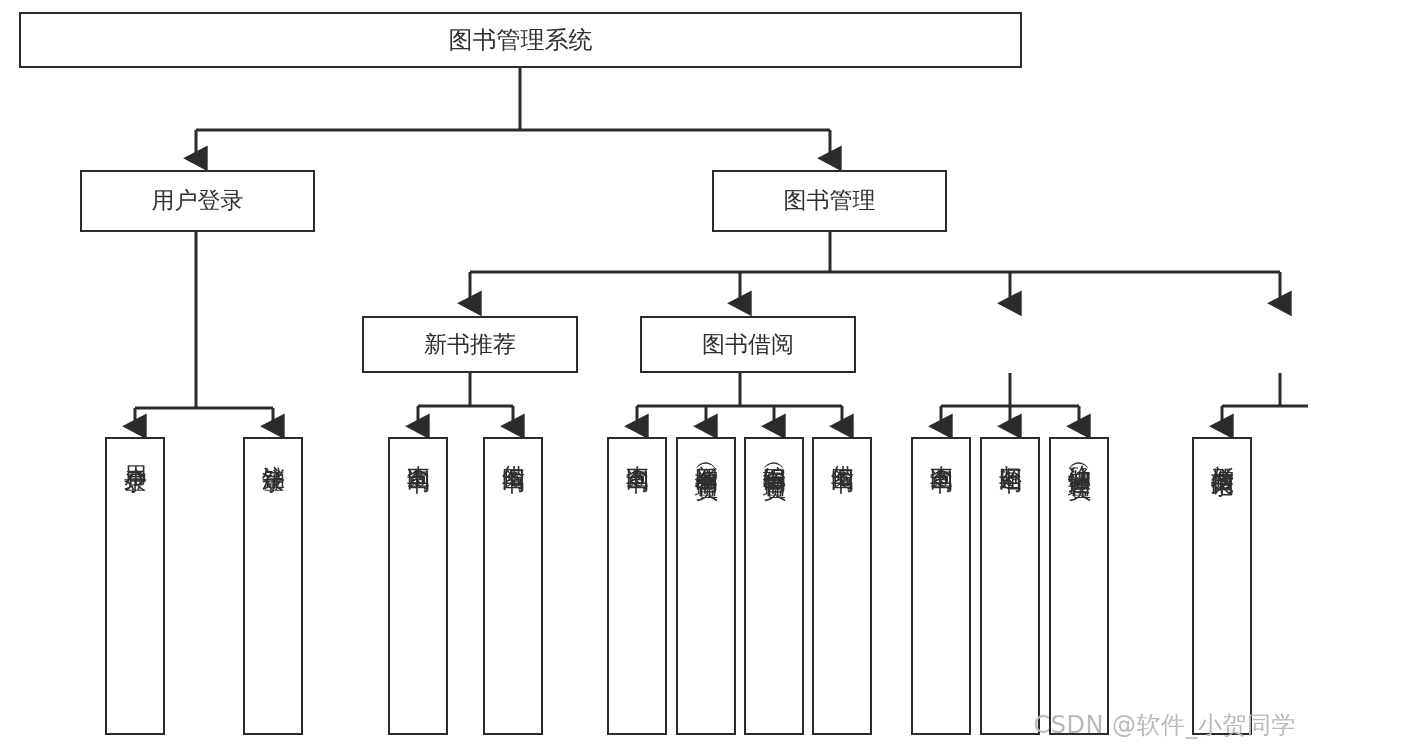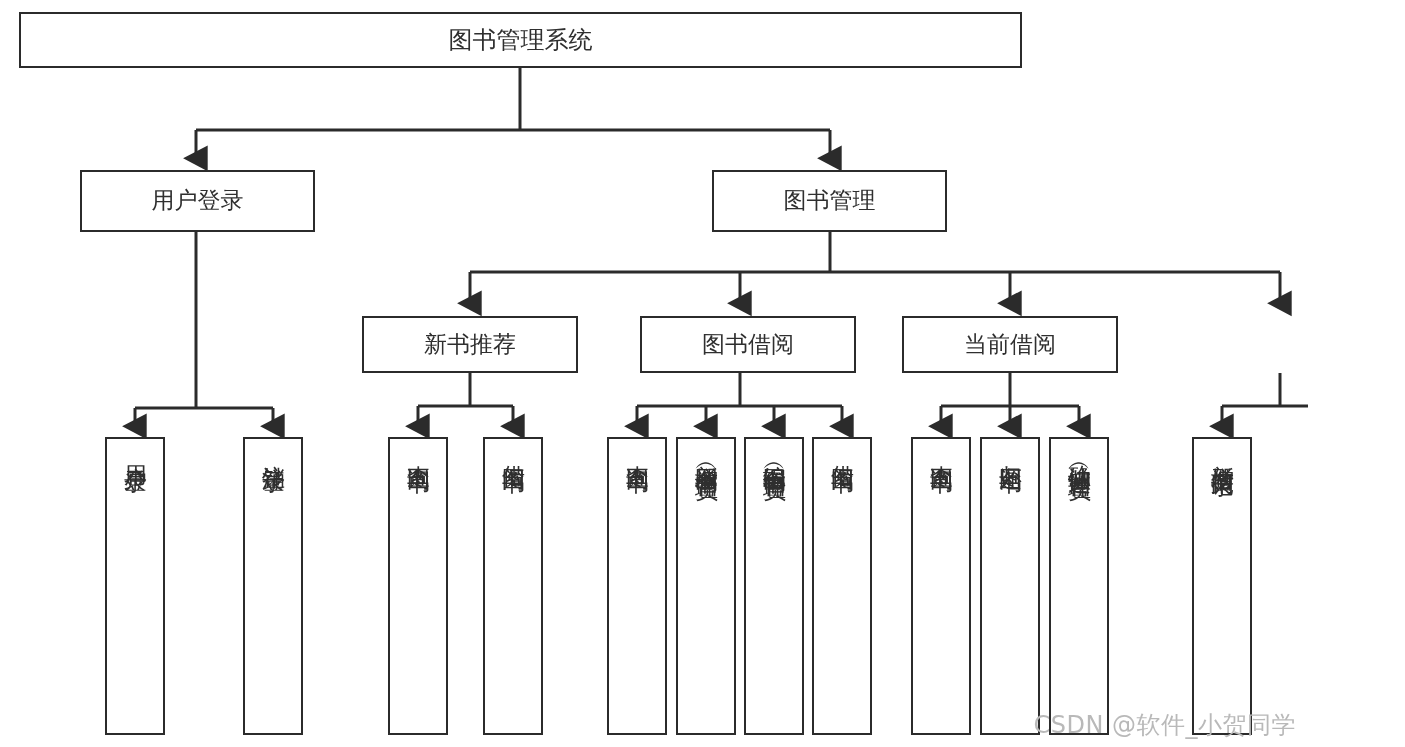--- a/index.html
+++ b/index.html
@@ -141,23 +141,20 @@
   <div class="node horizontal" style="left:712px; top:170px; width:235px; height:62px;">
     <span class="node-label">图书管理</span>
   </div>
 
   <div class="node horizontal" style="left:362px; top:316px; width:216px; height:57px;">
     <span class="node-label">新书推荐</span>
   </div>
   <div class="node horizontal" style="left:632px; top:316px; width:216px; height:57px;margin-left:8px;">
     <span class="node-label">图书借阅</span>
   </div>
-  <div class="node horizontal" style="left:902px; top:316px; width:216px; height:57px;">
-    <span class="node-label">当前借阅</span>
-  </div>
 
   <div class="node vertical" style="left:105px; top:437px; width:60px; height:298px;">
     <span class="node-label">用户登录</span>
   </div>
   <div class="node vertical" style="left:243px; top:437px; width:60px; height:298px;">
     <span class="node-label">注销登录</span>
   </div>
 
   <div class="node vertical" style="left:388px; top:437px; width:60px; height:298px;">
     <span class="node-label">查询图书</span>

